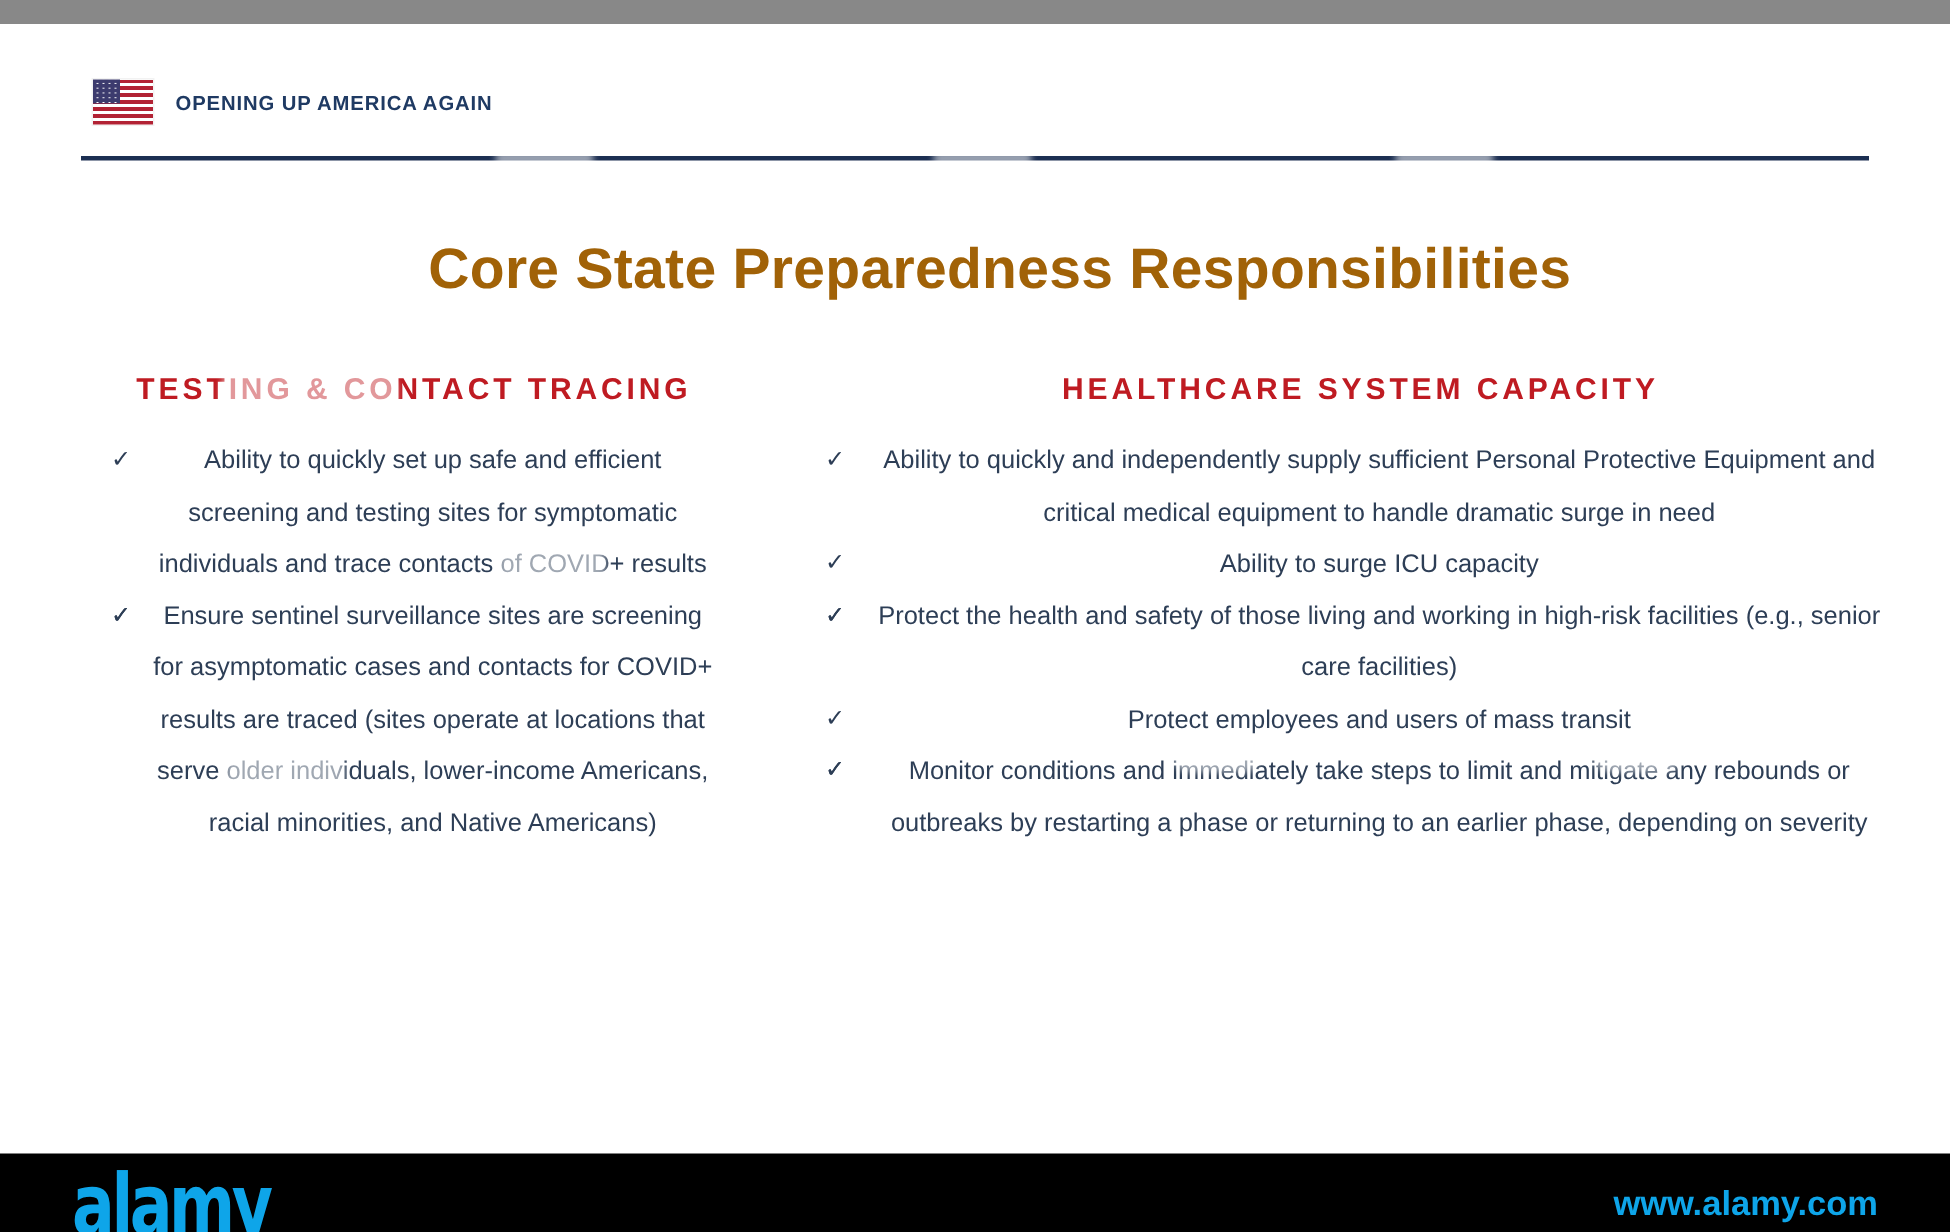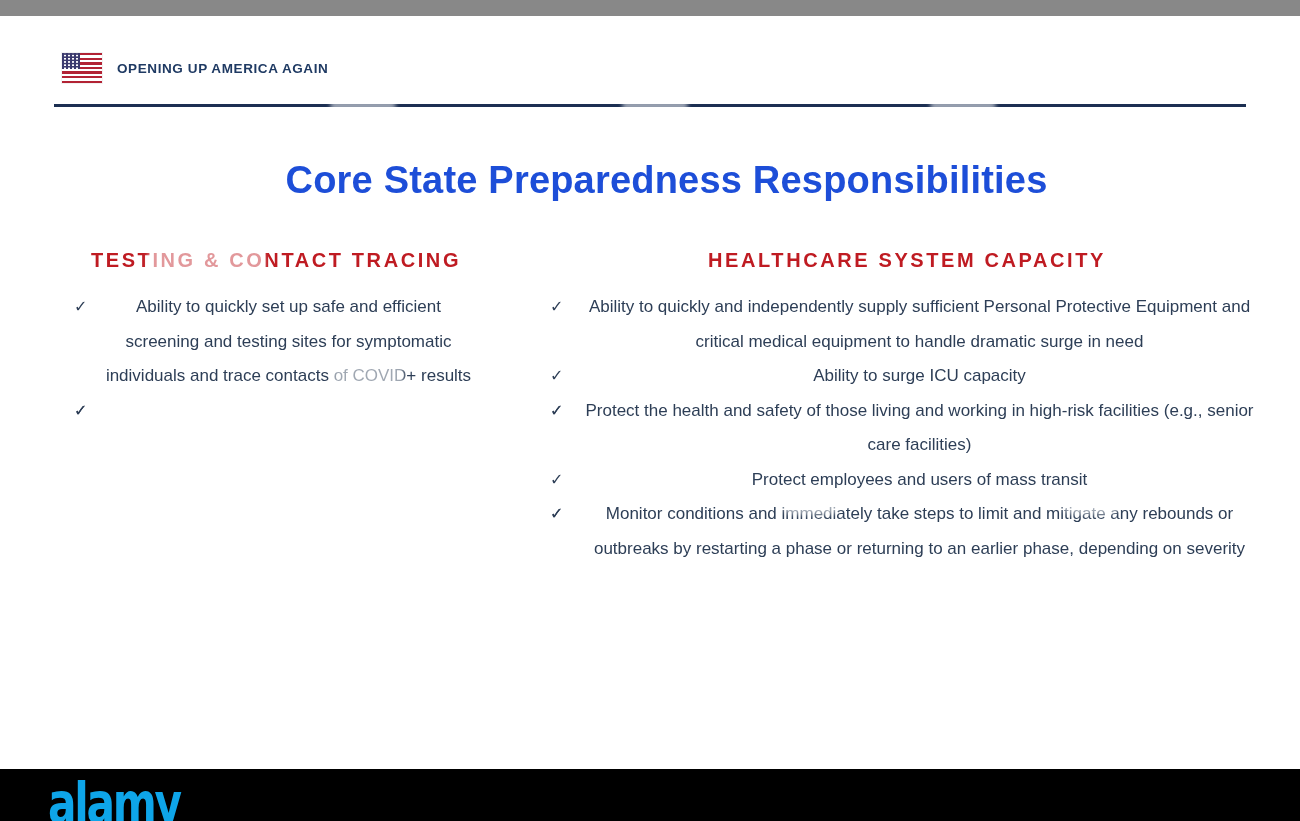--- a/index.html
+++ b/index.html
@@ -32,21 +32,21 @@
     letter-spacing:0.6px; color:#1f3a63; white-space:nowrap;
   }
 
   
   .rule { position:absolute; top:88px; left:54px; width:1192px; height:2.5px; background:#1c2f52; }
 
   
   .title {
     position:absolute; top:143px; left:0; width:100%;
     text-align:center; font-size:38px; font-weight:700;
-    color:#1d4ed8; letter-spacing:0.2px;padding-left:33px;
+    color:#a16207; letter-spacing:0.2px;padding-left:33px;
   }
 
   
   .col { position:absolute; top:233px;text-align:center; }
   .col-left  { left:74px;  width:404px; }
   .col-right { left:550px; width:714px; }
 
   .section-heading {
     font-size:20px; font-weight:700; color:#bf1b22;
     letter-spacing:2.6px; margin-bottom:18px; white-space:nowrap;
@@ -106,20 +106,21 @@
     <ul class="checklist">
       <li>
         <span class="check">✓</span>
         <span>Ability to quickly set up safe and efficient screening and testing sites for symptomatic individuals and trace contacts of COVID+ results</span>
       </li>
       <li>
         <span class="check">✓</span>
       </li>
       <li>
         <span class="check">✓</span>
+        <span>Ensure sentinel surveillance sites are screening for asymptomatic cases and contacts for COVID+ results are traced (sites operate at locations that serve older individuals, lower-income Americans, racial minorities, and Native Americans)</span>
       </li>
     </ul>
   </div>
 
   <div class="col col-right">
     <div class="section-heading">HEALTHCARE SYSTEM CAPACITY</div>
     <ul class="checklist">
       <li>
         <span class="check">✓</span>
         <span>Ability to quickly and independently supply sufficient Personal Protective Equipment and critical medical equipment to handle dramatic surge in need</span>
@@ -160,16 +161,17 @@
   <div class="wm" style="left:150px; top:487px; width:80px;  height:24px;"></div>
   <div class="wm" style="left:84px;  top:590px; width:36px;  height:58px;"></div>
   <div class="wm" style="left:596px; top:349px; width:112px; height:25px;"></div>
   <div class="wm" style="left:782px; top:477px; width:58px;  height:22px;"></div>
   <div class="wm" style="left:1062px;top:477px; width:58px;  height:22px;"></div>
   <div class="wm" style="left:842px; top:617px; width:168px; height:25px;"></div>
 
   <div class="footer">
     <div class="alamy-logo">alamy</div>
     <div class="footer-right">
+      <div class="site-url">www.alamy.com</div>
     </div>
   </div>
 
 </div>
 
 </body></html>

